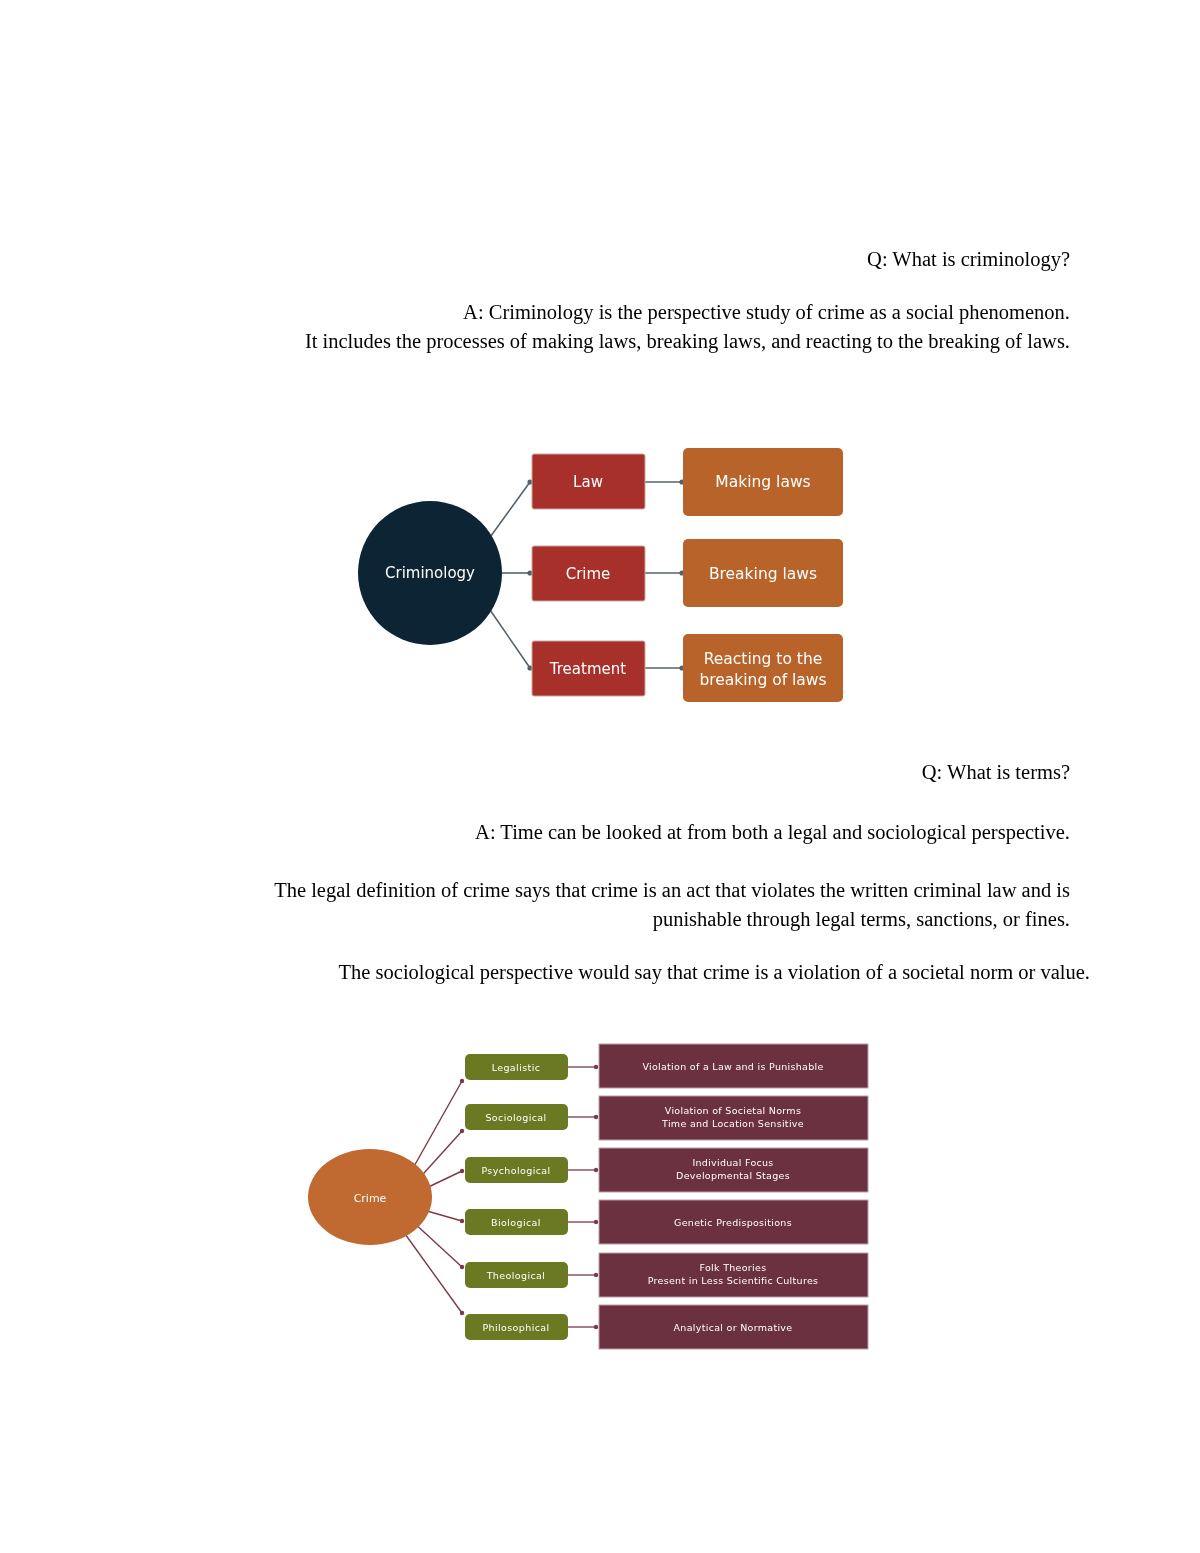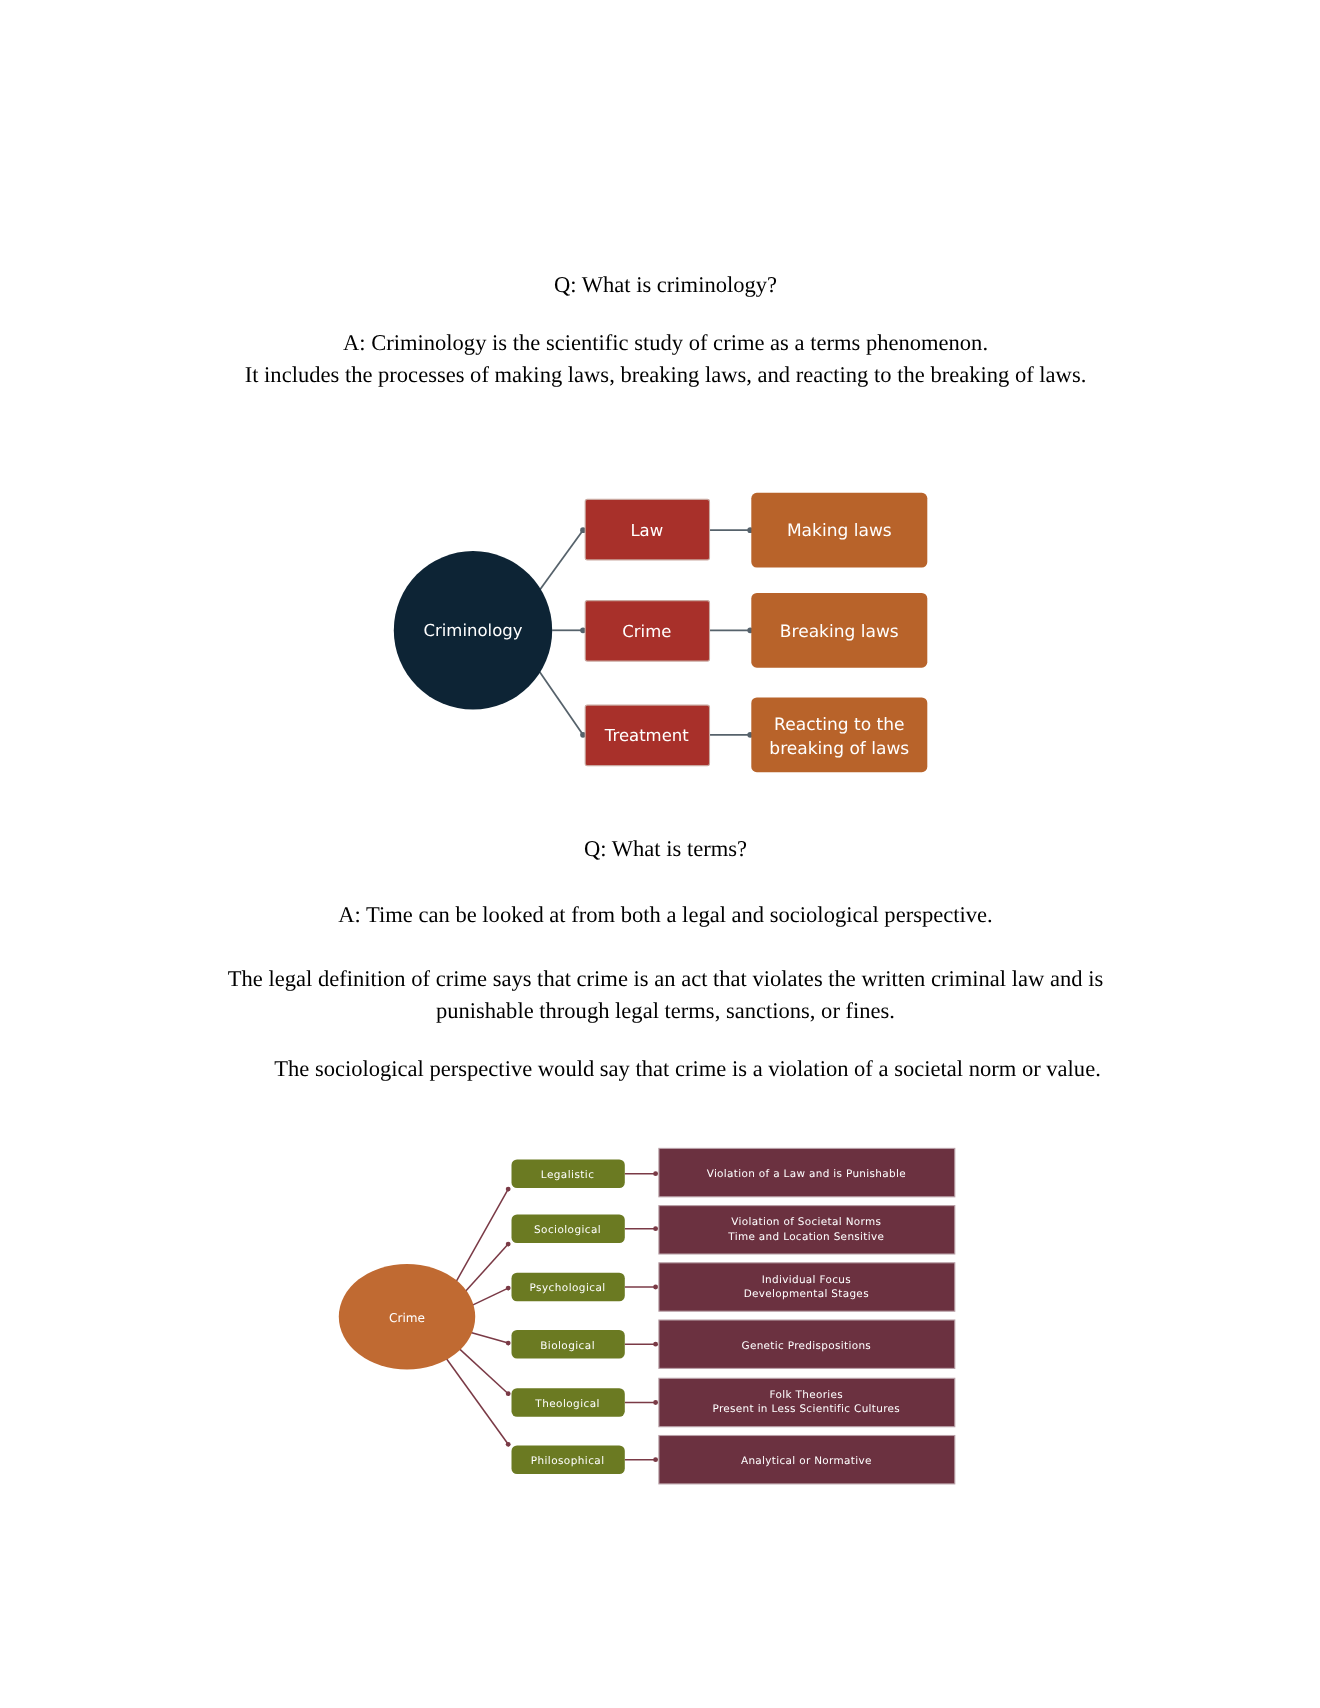--- a/index.html
+++ b/index.html
@@ -31,21 +31,21 @@
     font-weight: bold;
     letter-spacing: 0.2px;
     line-height: 1.2;
   }
   .body-text {
     position: absolute;
     left: 140px;
     width: 930px;
     font-size: 20.5px;
     line-height: 29px;
-    text-align: center;
+    text-align: right;
   }
   .para-q1   { top: 245px; }
   .para-a1   { top: 298px; }
   .para-q2   { top: 758px; }
   .para-a2   { top: 818px; }
   .para-p3   { top: 876px; }
   .para-p4   { top: 958px; margin-left: 20px; }
 
   
   .diagram1 {
@@ -76,21 +76,21 @@
 </style>
 </head>
 <body>
 
 <div class="page">
 
 
   <div class="body-text para-q1">Q: What is criminology?</div>
 
   <div class="body-text para-a1">
-    <div>A: Criminology is the scientific study of crime as a terms phenomenon.</div>
+    <div>A: Criminology is the perspective study of crime as a social phenomenon.</div>
     <div>It includes the processes of making laws, breaking laws, and reacting to the breaking of laws.</div>
   </div>
 
   <div class="diagram1">
     <svg width="520" height="300" viewBox="0 0 520 300" xmlns="http://www.w3.org/2000/svg">
 
       <g stroke="#56626b" stroke-width="1.6" fill="none">
         <line x1="148" y1="115" x2="190" y2="57"></line>
         <line x1="162" y1="148" x2="190" y2="148"></line>
         <line x1="148" y1="182" x2="190" y2="243"></line>

